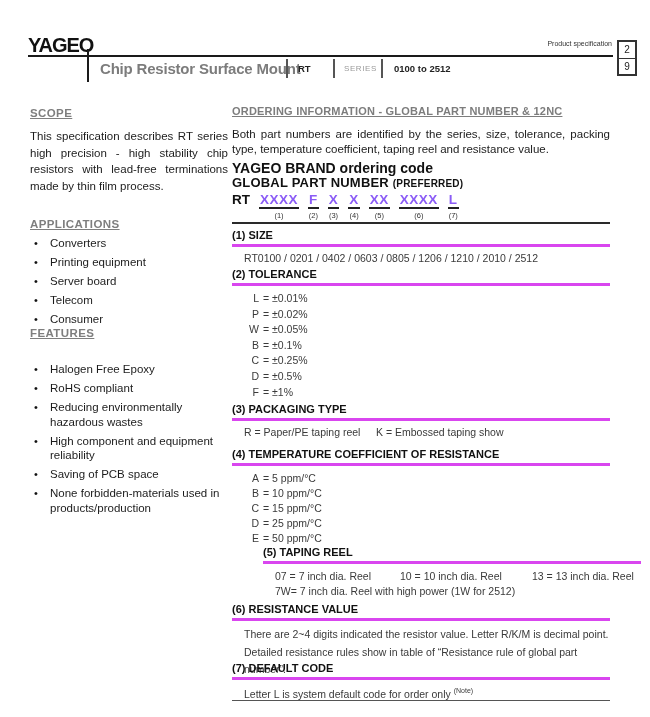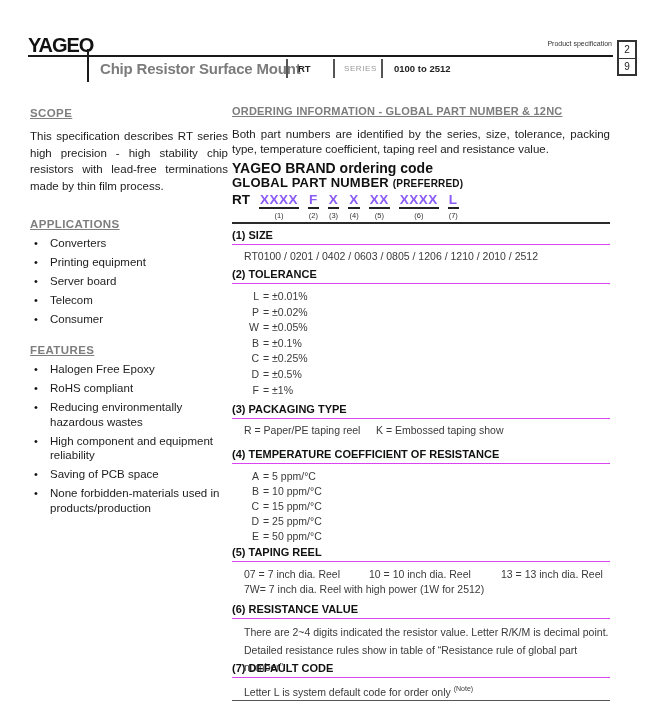--- a/index.html
+++ b/index.html
@@ -26,21 +26,21 @@
   .title-rt { position:absolute; left:298px; top:63px; font-size:9.5px; font-weight:bold; color:#222; }
   .title-series { position:absolute; left:344px; top:64px; font-size:8px; color:#9a9a9a; letter-spacing:0.6px; }
   .title-range { position:absolute; left:394px; top:63px; font-size:9.5px; font-weight:bold; color:#222; }
 
   
   .leftcol { position:absolute; left:28px; top:105px; width:200px; }
   .side-head { position:absolute; font-size:11.5px; font-weight:bold; color:#7e7e7e;
                letter-spacing:0.4px; text-decoration:underline; }
   .side-head.scope { top:2px; left:2px; }
   .side-head.apps  { top:113px; left:2px; }
-  .side-head.feats { top:239px; left:2px; }
+  .side-head.feats { top:222px; left:2px; }
   .scope-text { position:absolute; top:23px; left:2px; width:198px; font-size:11.5px;
                 line-height:16.5px; text-align:justify; color:#1c1c1c; }
   .blist { position:absolute; left:2px; width:198px; list-style:none; margin:0; padding:0; }
   .blist.apps  { top:131px; }
   .blist.feats { top:257px; }
   .blist li { display:flex; margin-bottom:4.5px; font-size:11.5px; line-height:14.5px; color:#1c1c1c; }
   .bullet { width:20px; flex:0 0 20px; font-size:11px; line-height:14.5px; color:#111; padding-left:4px; box-sizing:border-box; }
 
   
   .rightcol { position:absolute; left:232px; top:105px; width:378px; }
@@ -55,27 +55,27 @@
   .pn-prefix { font-size:13.5px; font-weight:bold; color:#111; }
   .pn-group { text-align:center; }
   .pn-code { display:block; font-size:13.5px; font-weight:bold; color:#8b5cf6;
              border-bottom:2px solid #222; padding:0 1px 0 1px; letter-spacing:0.5px; }
   .pn-num { display:block; font-size:7.5px; color:#333; margin-top:2px; }
   .thick-rule { position:absolute; top:117px; left:0; width:378px; height:2px; background:#2a2a2a; }
   .btm-rule { position:absolute; top:595px; left:0; width:378px; height:1px; background:#555; }
 
   .sec { position:absolute; left:0; width:378px; }
   .sec-title { font-size:11px; font-weight:bold; color:#111; padding-bottom:3px;
-               border-bottom:1px solid #d946ef; }
+               border-bottom:3px solid #d946ef; }
   .sec-body { padding:5px 0 0 12px; font-size:10.5px; color:#3a3a3a; }
   .sec.size       { top:124px; }
   .sec.tolerance  { top:163px; }
   .sec.packaging  { top:298px; }
   .sec.tcr        { top:343px; }
-  .sec.taping     { top:441px; }
+  .sec.taping     { top:441px;margin-left:31px; }
   .sec.resistance { top:498px; }
   .sec.defcode    { top:557px; }
 
   .kv { display:flex; line-height:15.6px; }
   .kv .k { width:15px; text-align:right; margin-right:4px; }
   .tcr .kv { line-height:15px; }
   .cols2 { display:flex; }
   .cols2 .c1 { width:132px; }
   .cols3 { display:flex; line-height:15px; }
   .cols3 .c1 { width:125px; } .cols3 .c2 { width:132px; }

